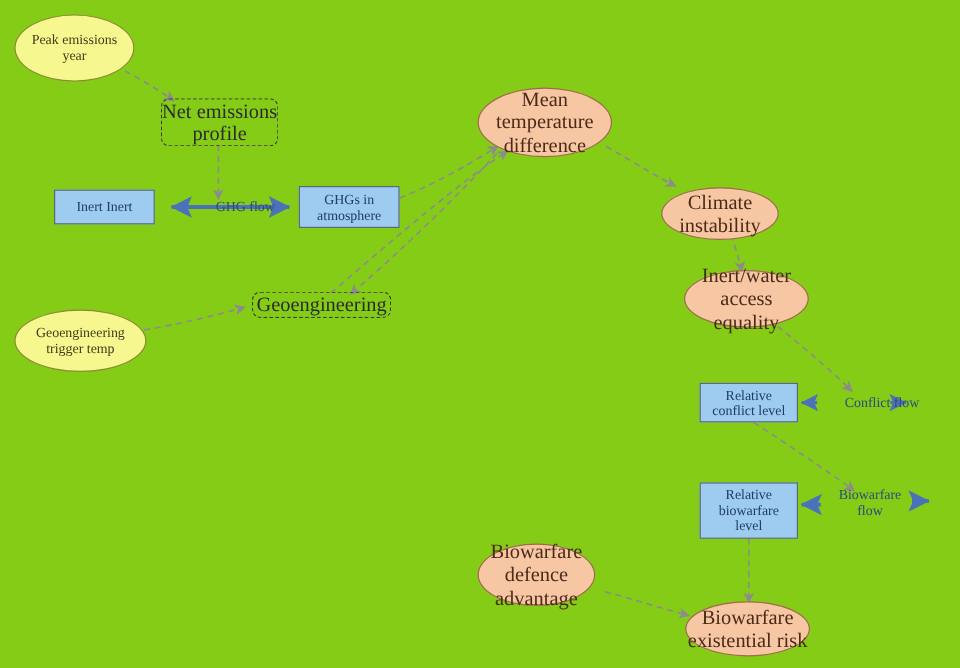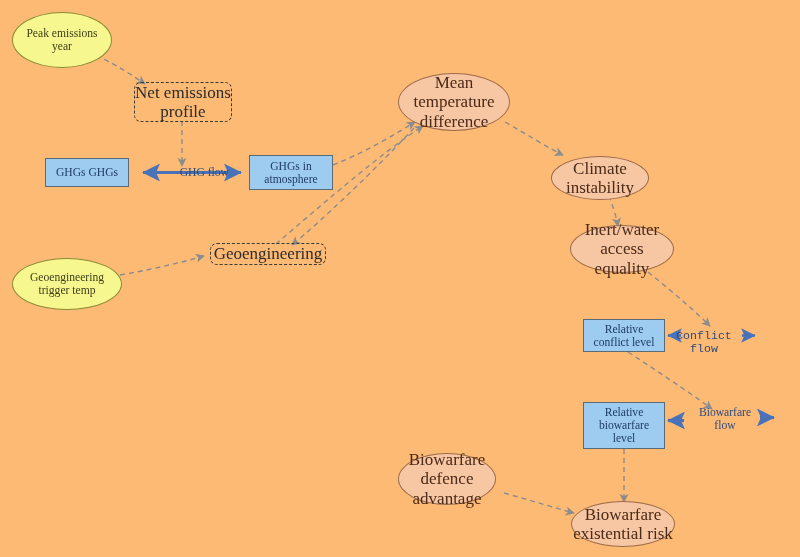--- a/index.html
+++ b/index.html
@@ -8,21 +8,21 @@
     padding: 0;
     background: #ffffff;
   }
   body {
     font-family: "Liberation Serif", "DejaVu Serif", serif;
   }
   #canvas {
     position: relative;
     width: 800px;
     height: 557px;
-    background: #fdba74;
+    background: #84cc16;
     overflow: hidden;
   }
   #edge-layer {
     position: absolute;
     left: 0;
     top: 0;
     width: 800px;
     height: 557px;
     pointer-events: none;
   }
@@ -135,21 +135,21 @@
     <span class="node-label">Peak emissions
 year</span>
   </div>
 
   <div class="node rect-dashed" style="left:134px; top:82px; width:98px; height:40px;">
     <span class="node-label">Net emissions
 profile</span>
   </div>
 
   <div class="node rect-blue" style="left:45px; top:158px; width:84px; height:29px;">
-    <span class="node-label">GHGs GHGs</span>
+    <span class="node-label">Inert Inert</span>
   </div>
 
   <div class="node rect-blue" style="left:249px; top:155px; width:84px; height:35px;">
     <span class="node-label">GHGs in
 atmosphere</span>
   </div>
 
   <div class="node ellipse-yellow" style="left:12px; top:258px; width:110px; height:52px;">
     <span class="node-label">Geoengineering
 trigger temp</span>
@@ -192,18 +192,18 @@
 advantage</span>
   </div>
 
   <div class="node ellipse-orange" style="left:571px; top:501px; width:104px; height:46px;">
     <span class="node-label">Biowarfare
 existential risk</span>
   </div>
 
   <div class="flow-label" style="left:155px; top:166px; width:74px;text-align:right;">GHG flow</div>
 
-  <div class="flow-label" style="left:667px; top:329px; width:74px;font-family:Liberation Mono, monospace;">Conflict flow</div>
+  <div class="flow-label" style="left:698px; top:329px; width:74px;">Conflict flow</div>
 
   <div class="flow-label" style="left:693px; top:406px; width:64px;">Biowarfare
 flow</div>
 
 </div>
 
 </body></html>

